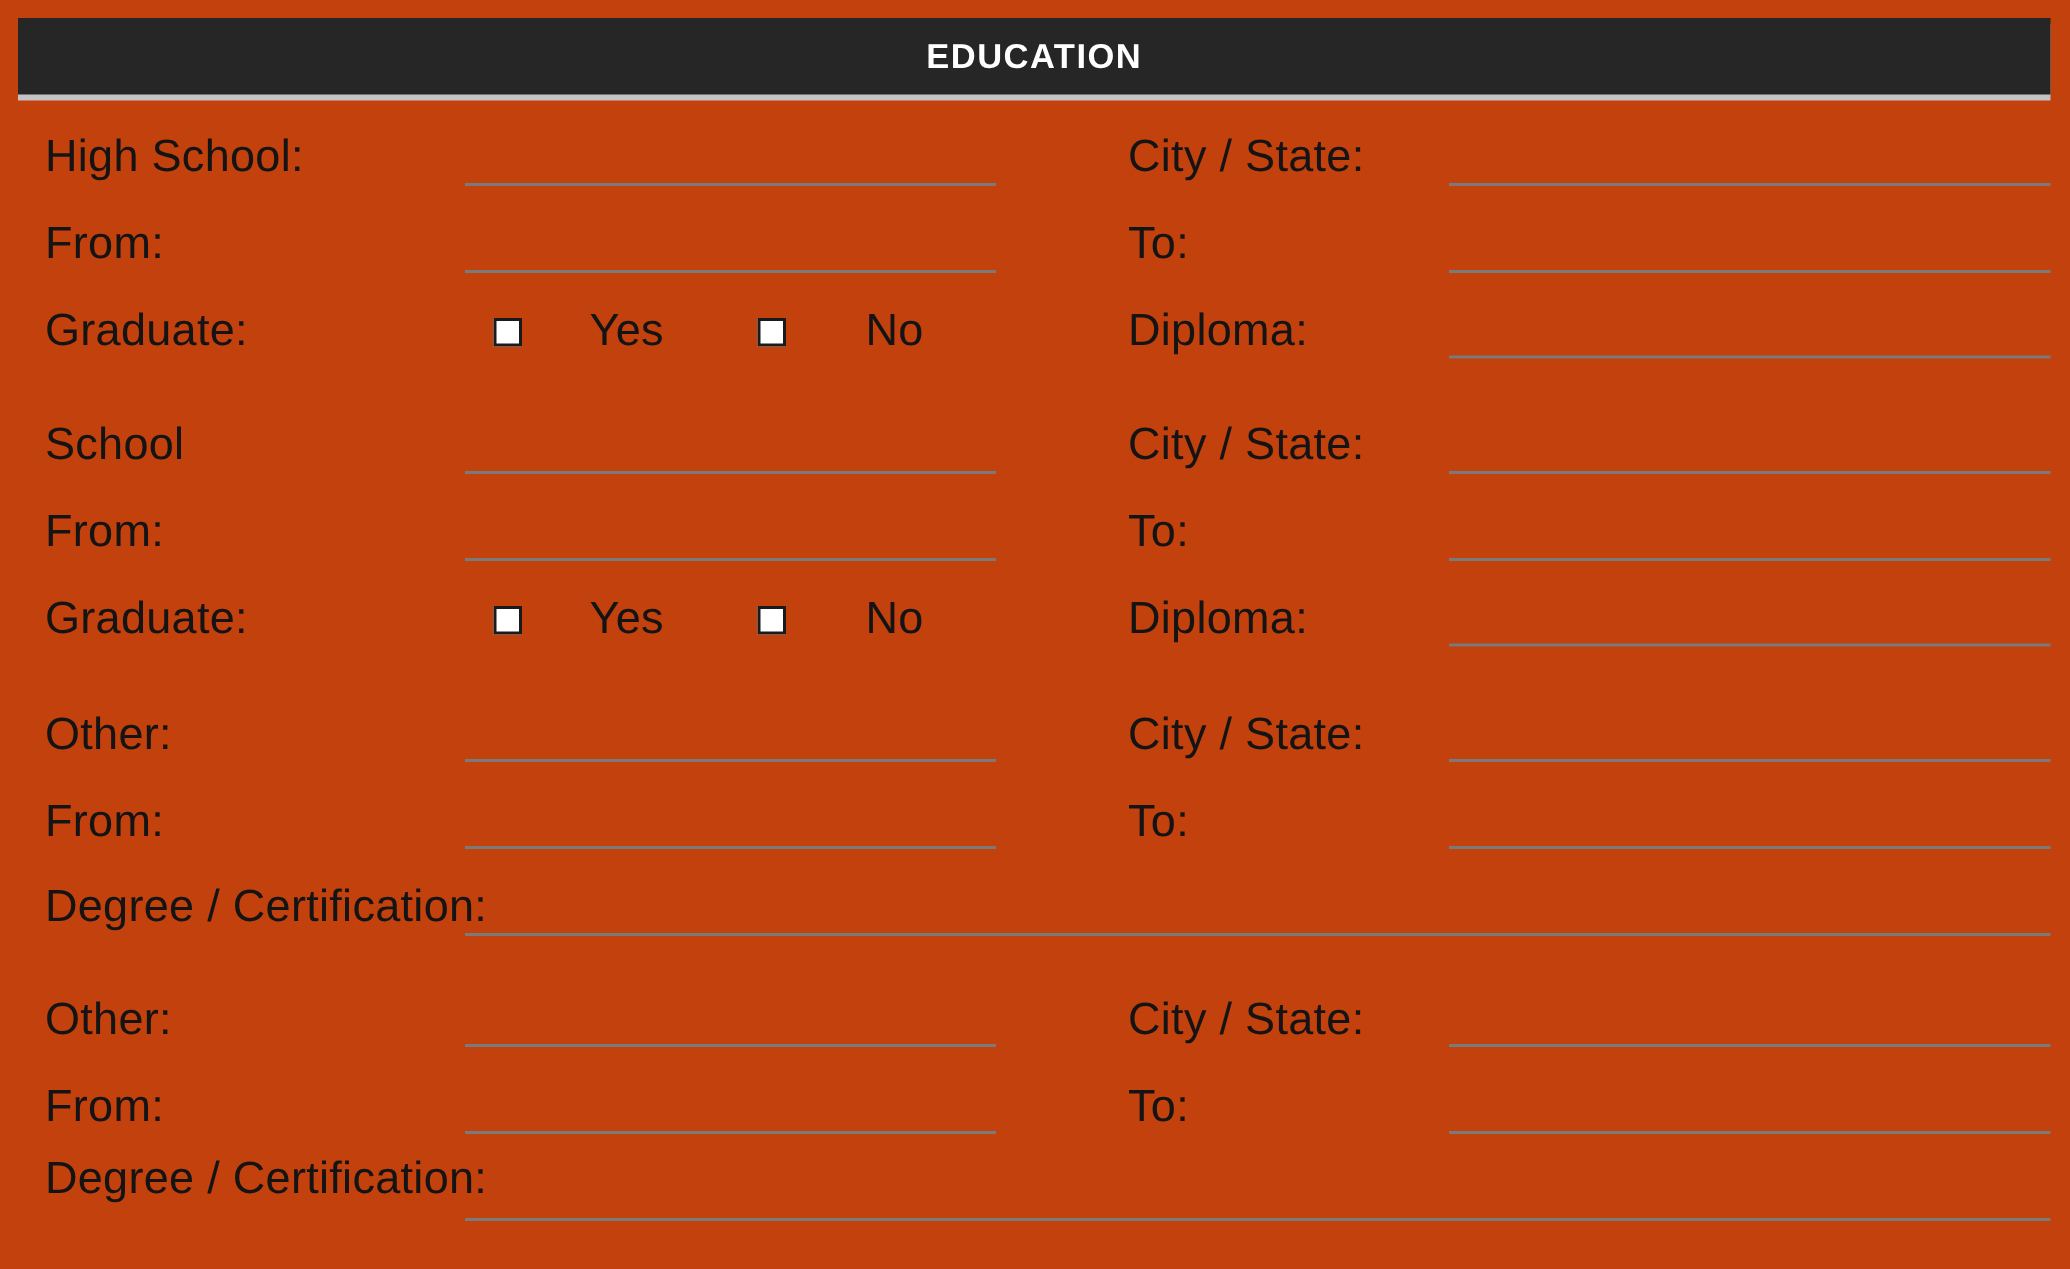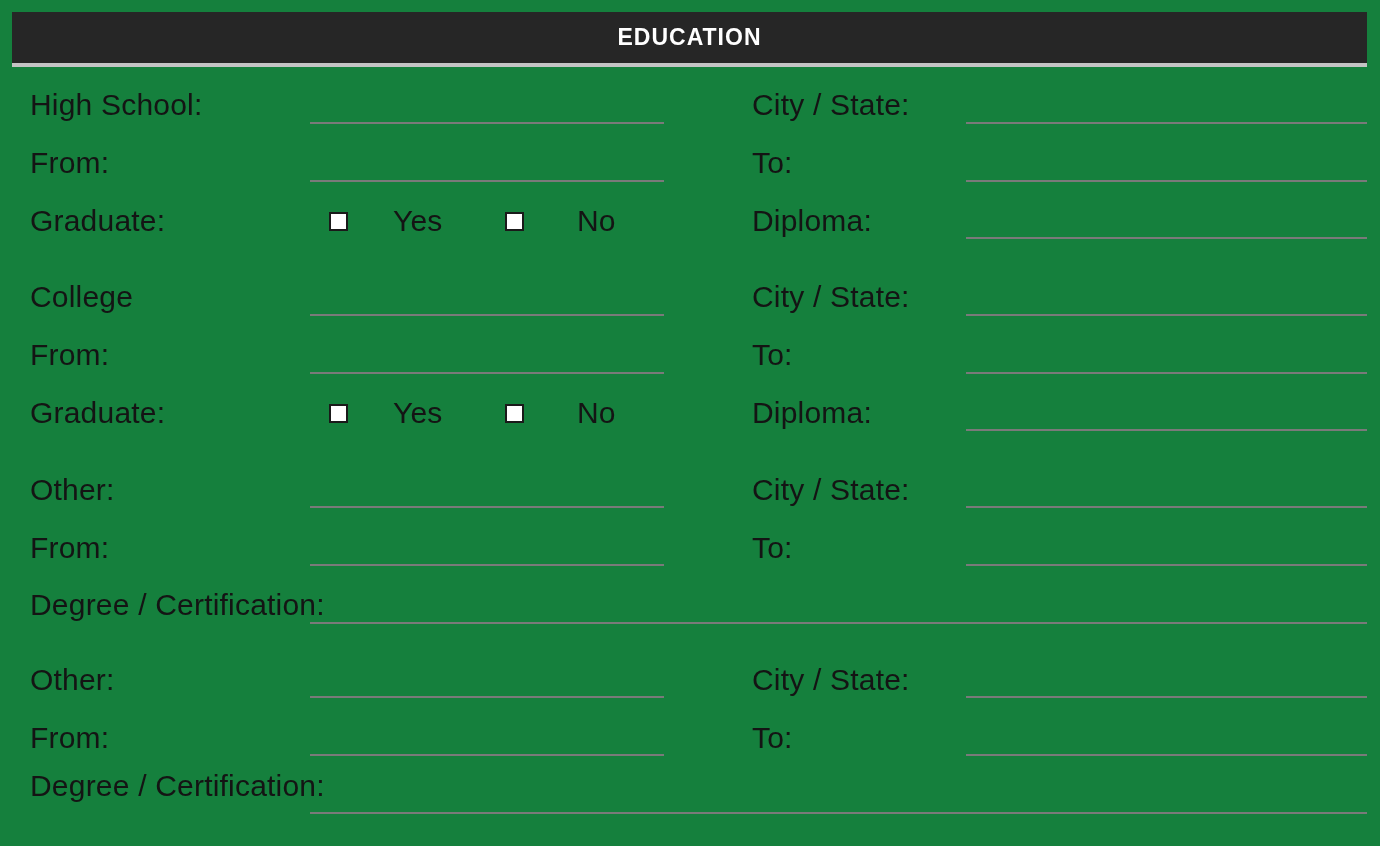--- a/index.html
+++ b/index.html
@@ -1,21 +1,21 @@
 <!DOCTYPE html>
 <html><head>
 <meta charset="utf-8">
 <style>
   * { margin: 0; padding: 0; box-sizing: border-box; }
   html, body { background: #ffffff; }
   .page {
     position: relative;
     width: 1380px;
     height: 846px;
-    background: #15803d;
+    background: #c2410c;
     font-family: "Liberation Sans", "DejaVu Sans", sans-serif;
     color: #141414;
     overflow: hidden;
   }
   .header-bar {
     position: absolute;
     left: 12px; top: 12px;
     width: 1355px; height: 51px;
     background: #262626;
     box-shadow: 0 4px 0 0 #c4c4c4;
@@ -77,21 +77,21 @@
   <input class="field-line" style="left: 966px; top: 156px; width: 401px;">
 
   <span class="lbl" style="left:30px; top:208px;">Graduate:</span>
   <span class="checkbox" style="left:329px; top:212px;"></span>
   <span class="lbl" style="left:393px; top:208px;">Yes</span>
   <span class="checkbox" style="left:505px; top:212px;"></span>
   <span class="lbl" style="left:577px; top:208px;">No</span>
   <span class="lbl" style="left:752px; top:208px;">Diploma:</span>
   <input class="field-line" style="left: 966px; top: 213px; width: 401px;">
 
-  <span class="lbl" style="left:30px; top:284px;">College</span>
+  <span class="lbl" style="left:30px; top:284px;">School</span>
   <input class="field-line" style="left: 310px; top: 290px; width: 354px;">
   <span class="lbl" style="left:752px; top:284px;">City / State:</span>
   <input class="field-line" style="left: 966px; top: 290px; width: 401px;">
 
   <span class="lbl" style="left:30px; top:342px;">From:</span>
   <input class="field-line" style="left: 310px; top: 348px; width: 354px;">
   <span class="lbl" style="left:752px; top:342px;">To:</span>
   <input class="field-line" style="left: 966px; top: 348px; width: 401px;">
 
   <span class="lbl" style="left:30px; top:400px;">Graduate:</span>

